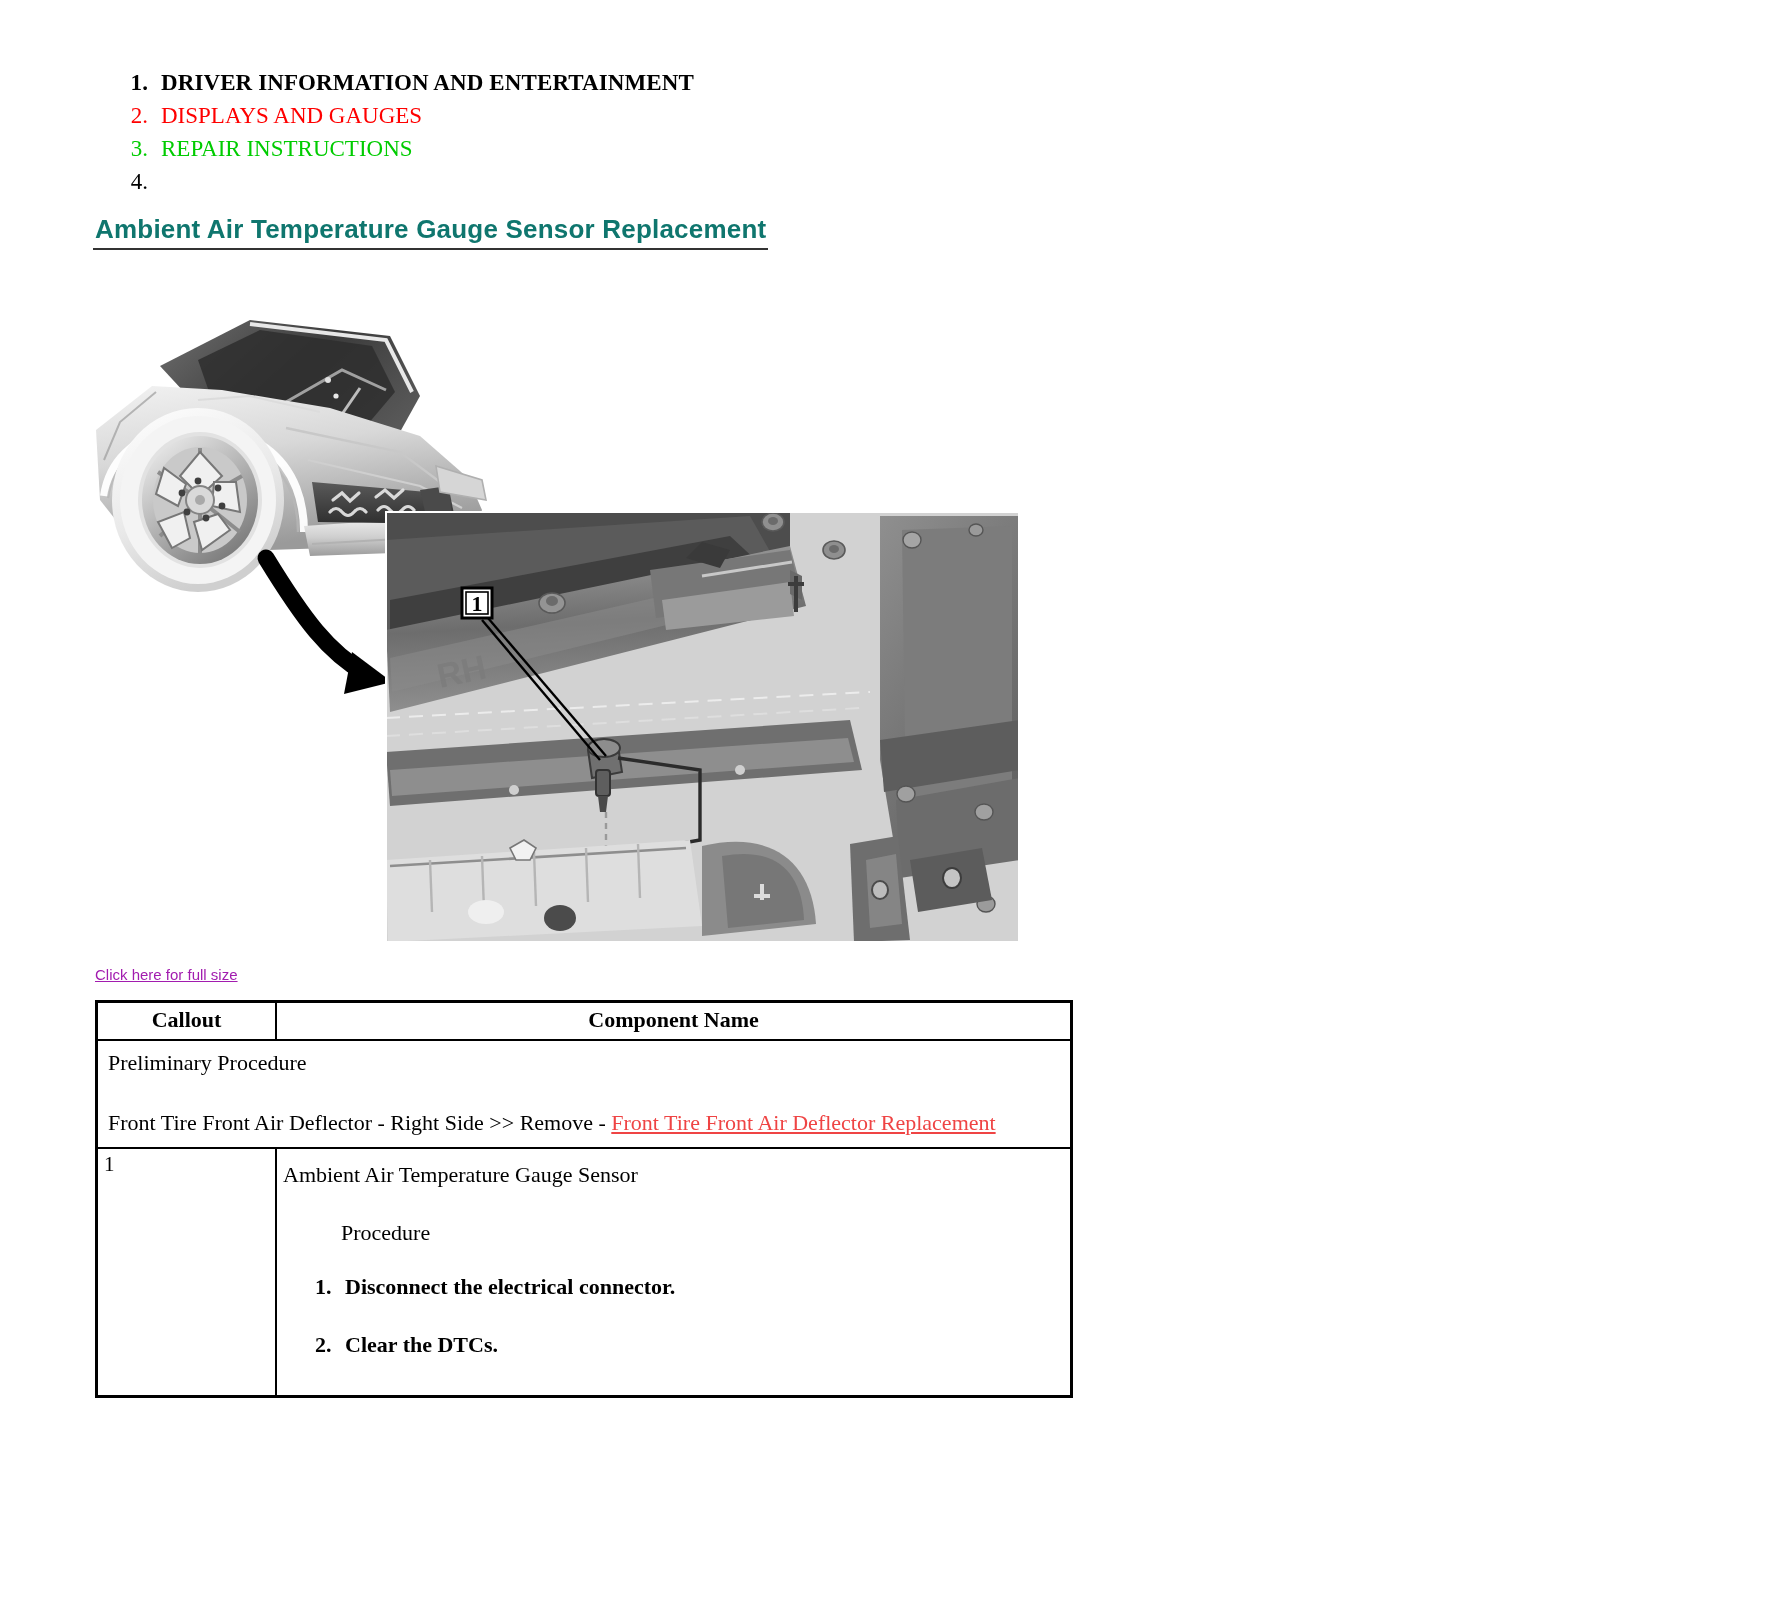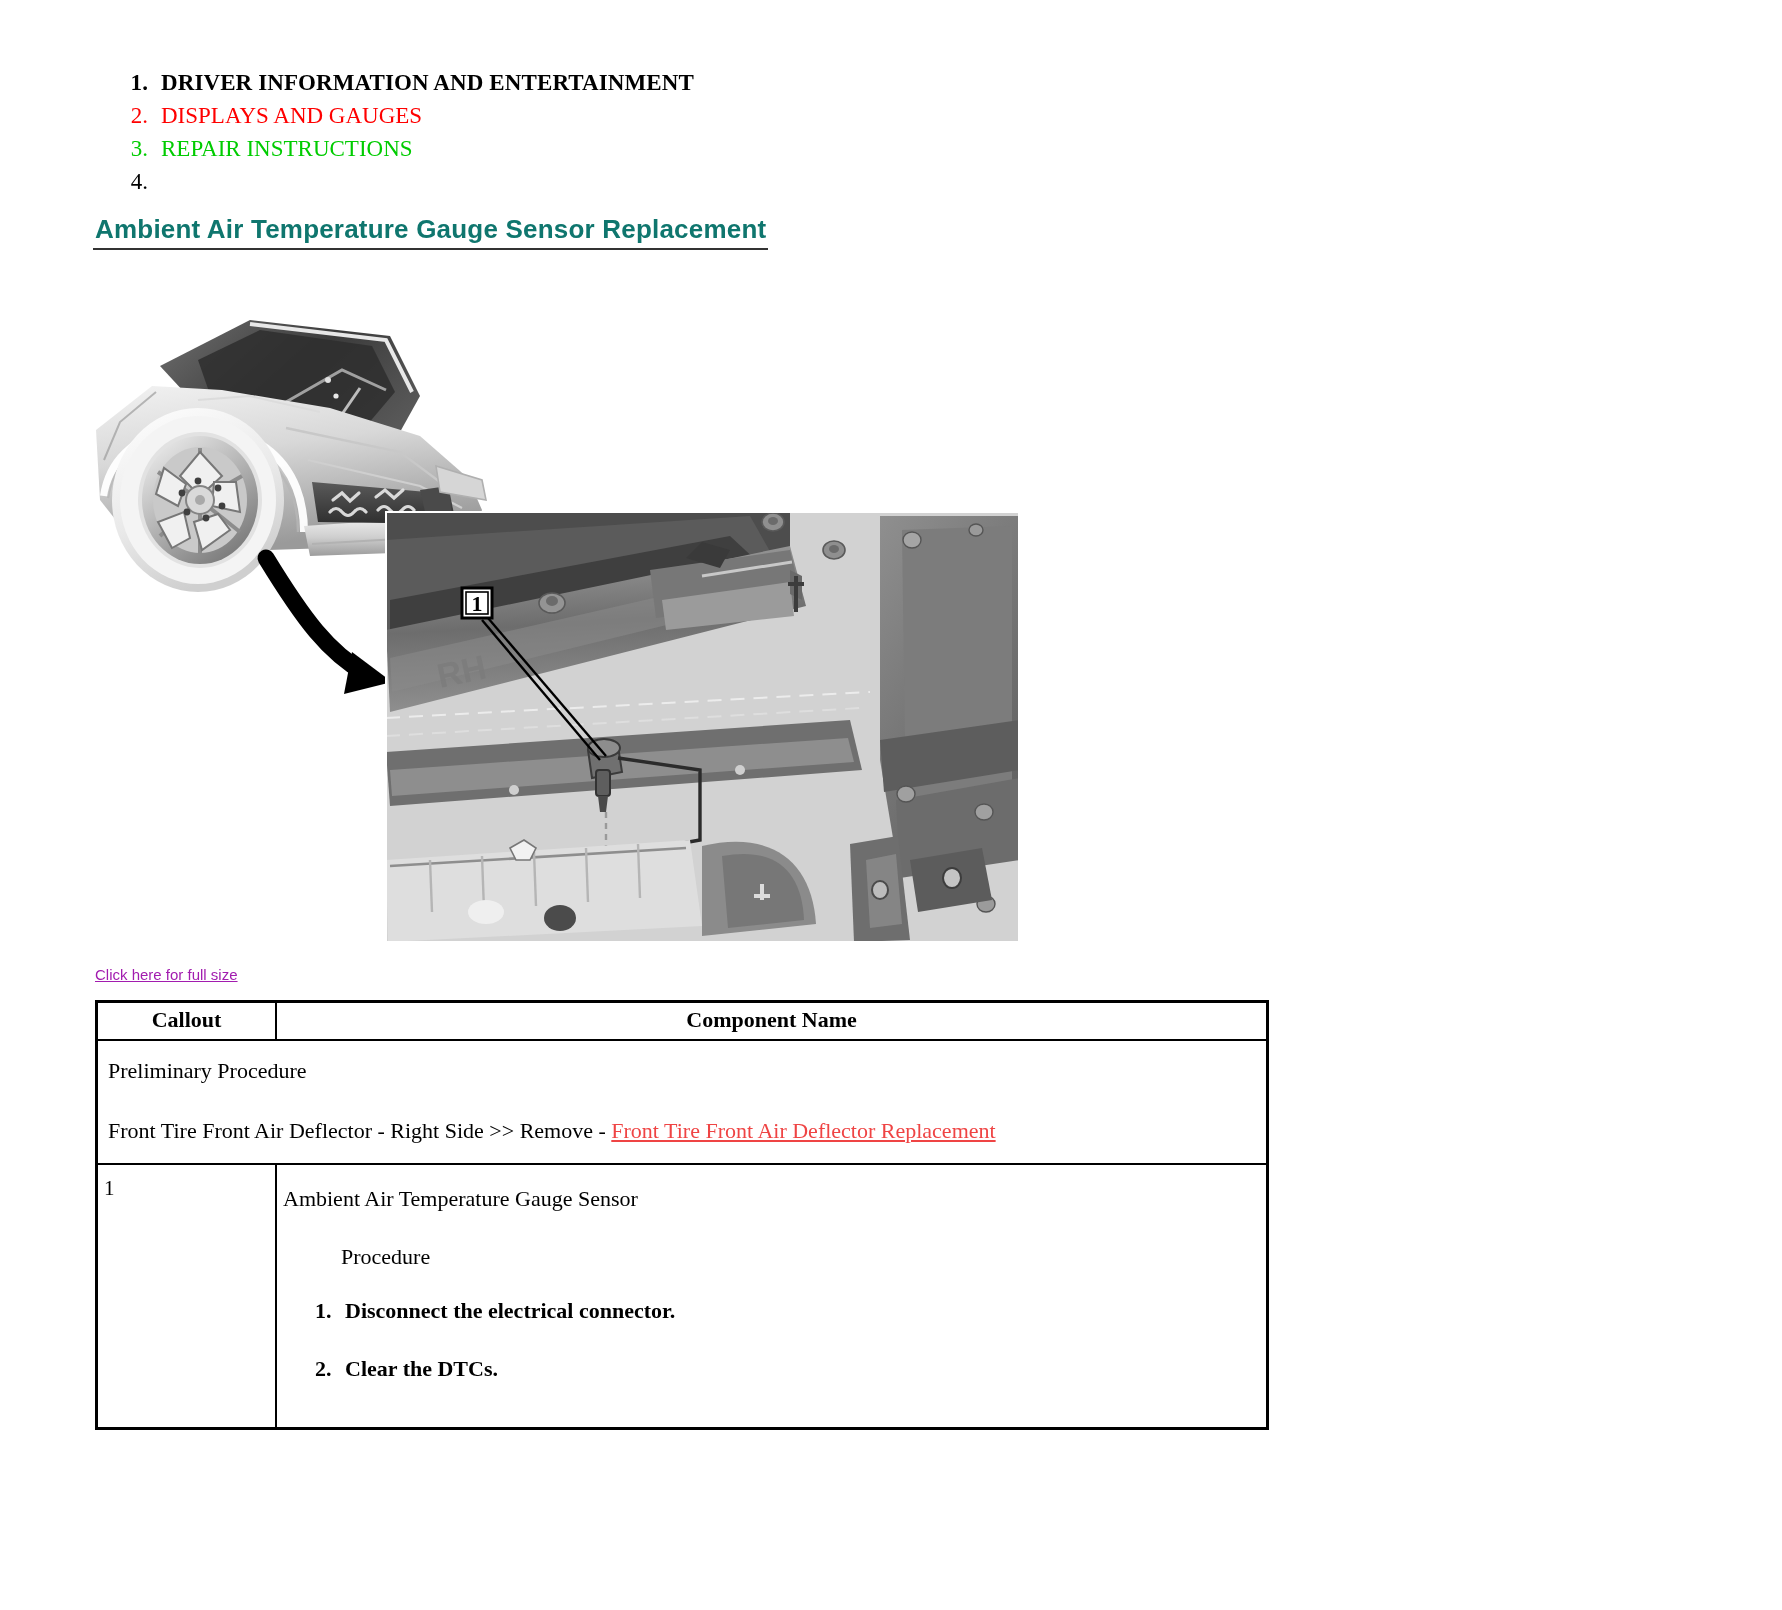--- a/index.html
+++ b/index.html
@@ -81,31 +81,31 @@
     text-decoration: underline;
     cursor: pointer;
     white-space: nowrap;
   }
 
   
   .callout-table {
     position: absolute;
     left: 95px;
     top: 1000px;
-    width: 1174px;
+    width: 978px;
     border-collapse: collapse;
     border: 3px solid #000000;
     background: #ffffff;
     font-family: "Liberation Serif", serif;
     font-size: 22px;
   }
   .callout-table td, .callout-table th {
     border: 2px solid #000000;
     vertical-align: top;
-    padding: 11px 6px;
+    padding: 3px 6px;
   }
   .callout-table th {
     text-align: center;
     font-weight: bold;
     font-size: 22px;
     padding: 4px 6px 6px 6px;
   }
   .col-callout { width: 165px; }
   .prelim-cell {
     border-right: none;

